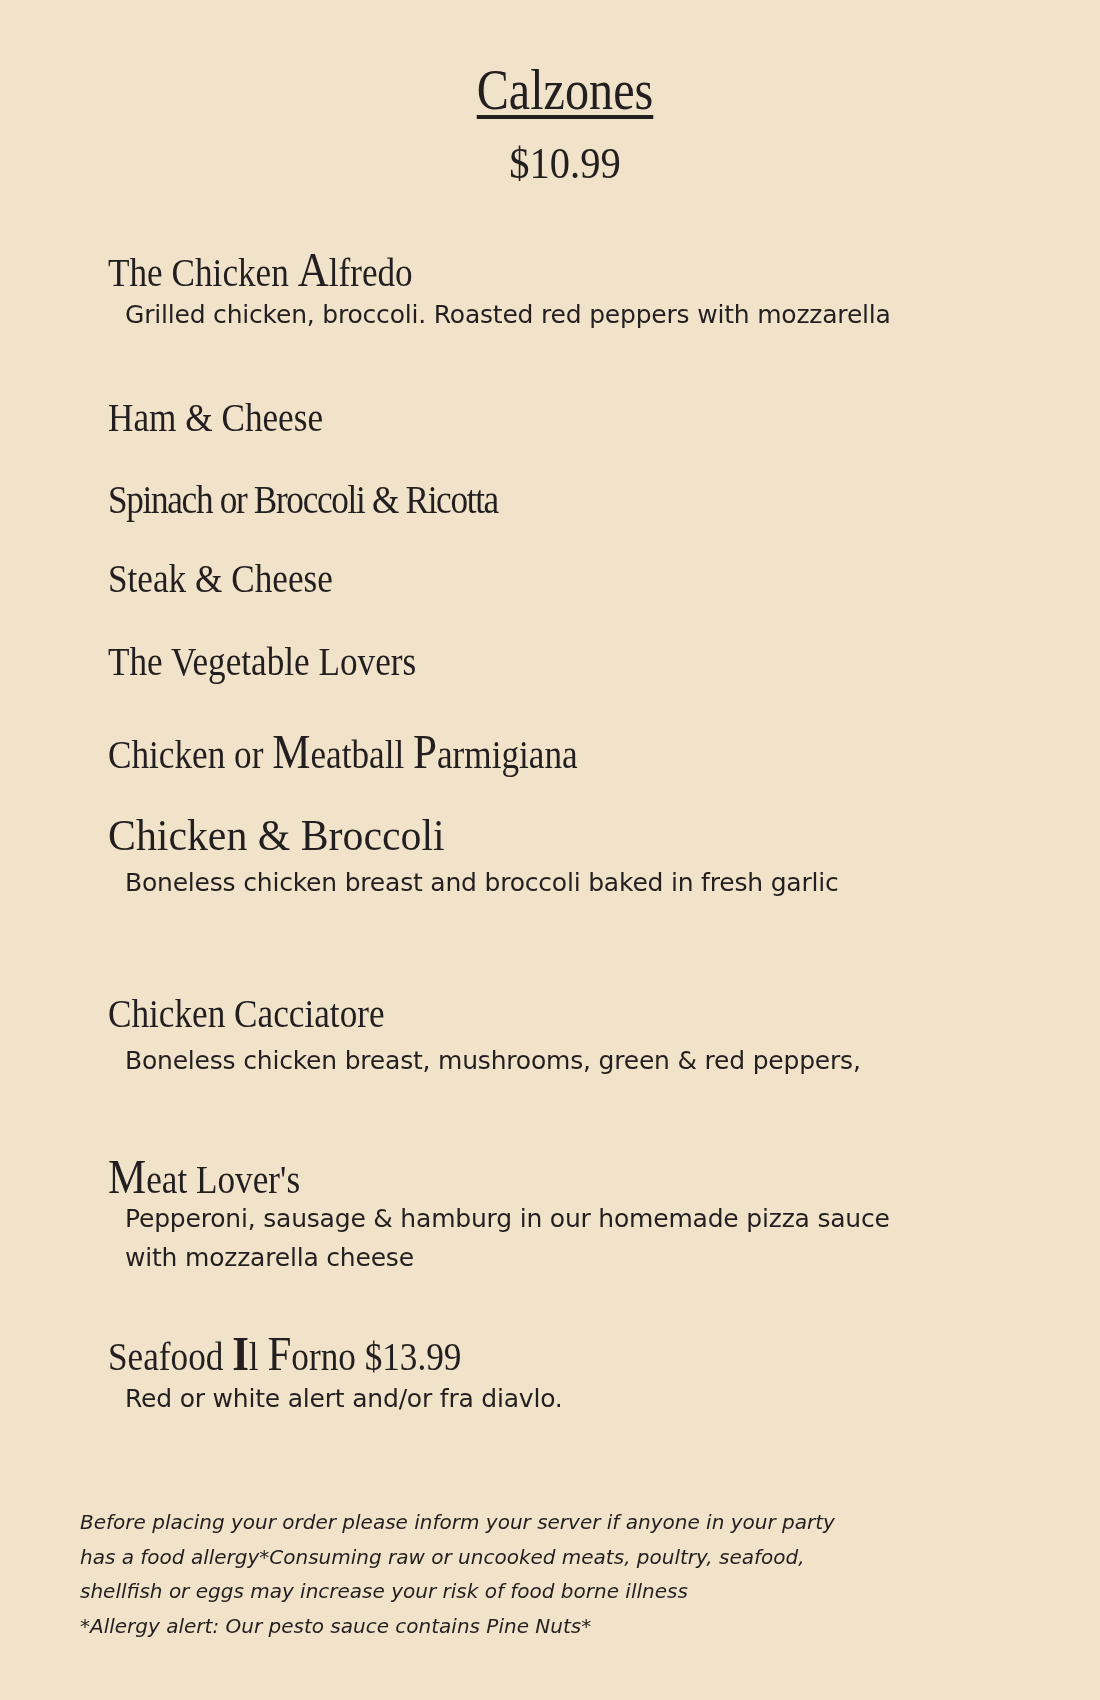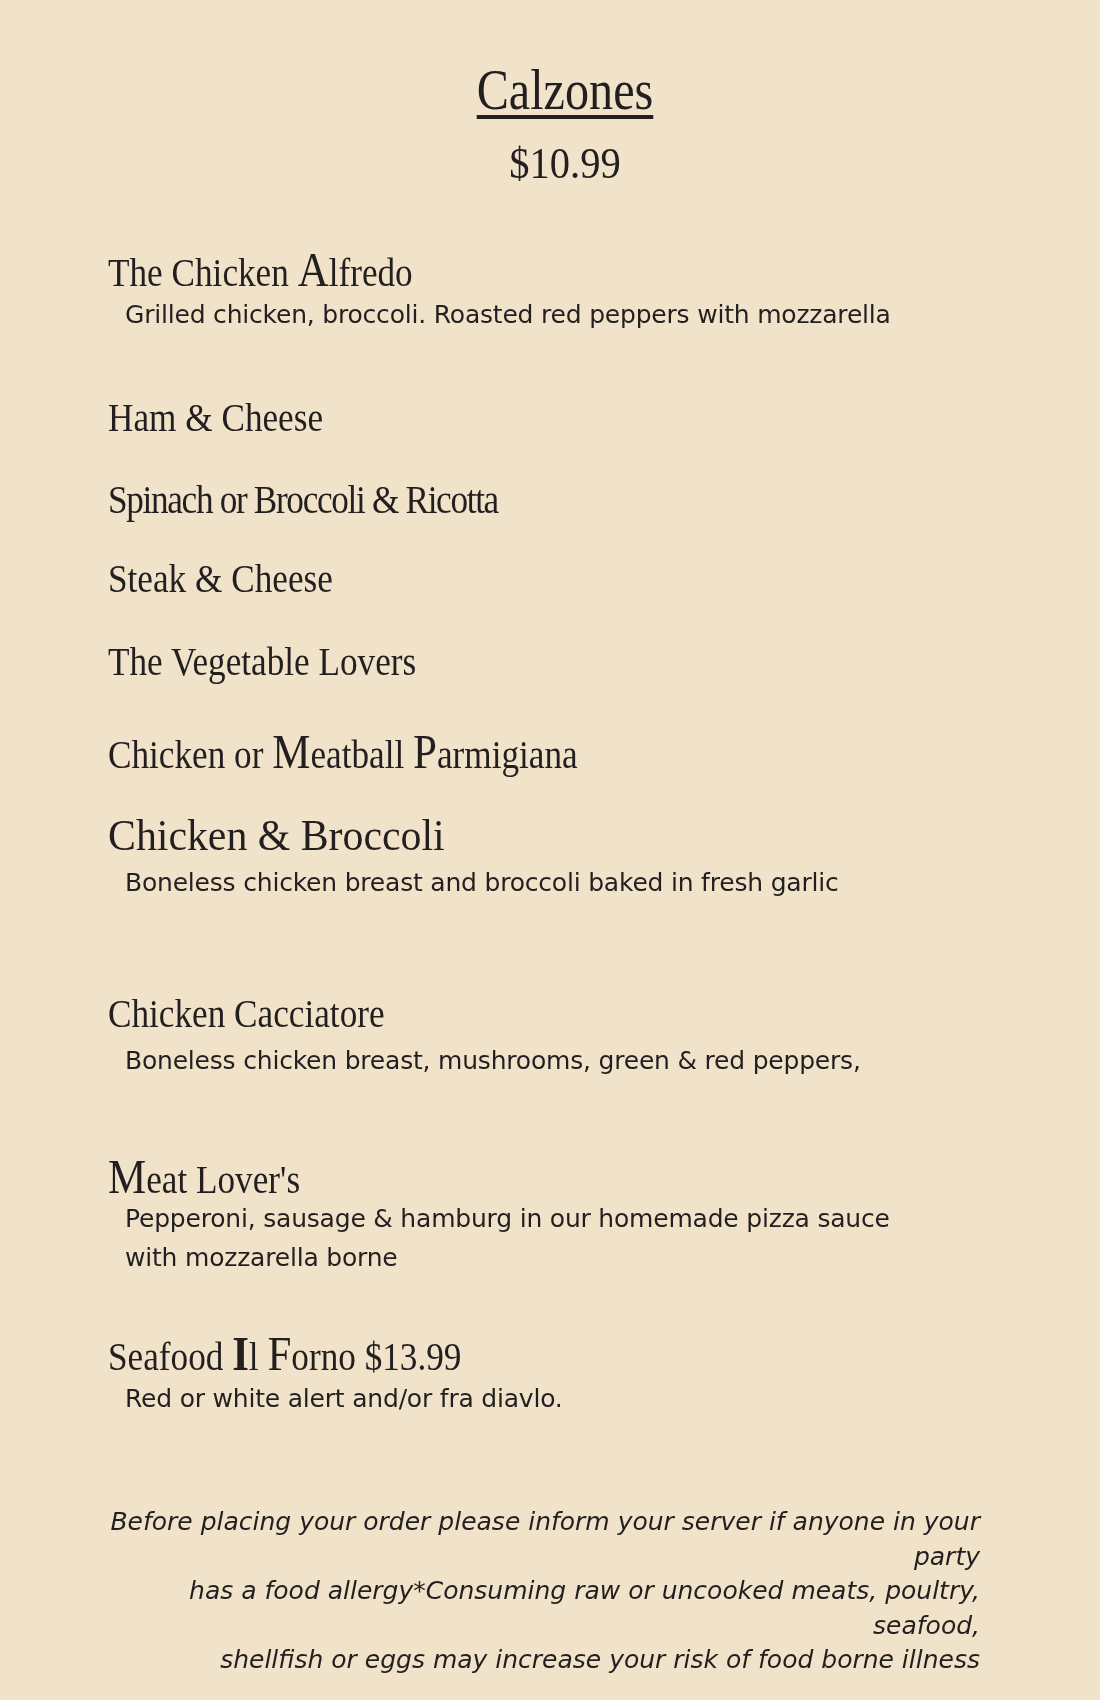--- a/index.html
+++ b/index.html
@@ -6,21 +6,21 @@
   body { width:1100px; height:1700px; background:#f1e3c9; color:#231f20; position:relative; overflow:hidden; }
   .abs { position:absolute; }
   .serif { font-family:"Liberation Serif","DejaVu Serif",serif; }
   .sans { font-family:"DejaVu Sans","Liberation Sans",sans-serif; }
   .title { left:0; width:1130px; text-align:center; top:58px; font-size:56px; transform:scaleX(0.86); transform-origin:565px 0; }
   .title span { text-decoration:underline; text-decoration-thickness:4px; text-underline-offset:6px; }
   .price { left:0; width:1130px; text-align:center; top:138px; font-size:44px; transform:scaleX(0.92); transform-origin:565px 0; }
   .item-name { left:108px; font-size:40px; transform:scaleX(0.88); transform-origin:0 0; white-space:nowrap; }
   .big { font-size:1.22em; }
   .desc { left:125px; font-size:25px; line-height:39px; white-space:nowrap; letter-spacing:-0.2px; }
-  .footer { left:80px; width:900px; text-align:right; top:1505px; font-size:25px; line-height:34.5px; font-style:italic; }
+  .footer { left:80px; width:900px; text-align:left; top:1505px; font-size:20px; line-height:34.5px; font-style:italic; }
 </style>
 </head>
 <body>
 
 <div class="abs serif title"><span>Calzones</span></div>
 <div class="abs serif price">$10.99</div>
 
 <div class="abs serif item-name" style="top:242px"><span>The Chicken </span><span class="big">A</span><span>lfredo</span></div>
 <div class="abs sans desc" style="top:295px">
   <div>Grilled chicken, broccoli. Roasted red peppers with mozzarella</div>
@@ -39,25 +39,26 @@
 </div>
 
 <div class="abs serif item-name" style="top:990px">Chicken Cacciatore</div>
 <div class="abs sans desc" style="top:1041px">
   <div>Boneless chicken breast, mushrooms, green &amp; red peppers,</div>
 </div>
 
 <div class="abs serif item-name" style="top:1149px"><span class="big">M</span><span>eat Lover's</span></div>
 <div class="abs sans desc" style="top:1199px">
   <div>Pepperoni, sausage &amp; hamburg in our homemade pizza sauce</div>
-    <div>with mozzarella borne</div>
+    <div>with mozzarella cheese</div>
 </div>
 
 <div class="abs serif item-name" style="top:1326px"><span>Seafood </span><span class="big" style="font-weight:bold">I</span><span>l </span><span class="big">F</span><span>orno $13.99</span></div>
 <div class="abs sans desc" style="top:1379px">
   <div>Red or white alert and/or fra diavlo.</div>
 </div>
 
 <div class="abs sans footer">
   <div>Before placing your order please inform your server if anyone in your party</div>
   <div>has a food allergy*Consuming raw or uncooked meats, poultry, seafood,</div>
   <div>shellfish or eggs may increase your risk of food borne illness</div>
+  <div>*Allergy alert: Our pesto sauce contains Pine Nuts*</div>
 </div>
 
 </body></html>

